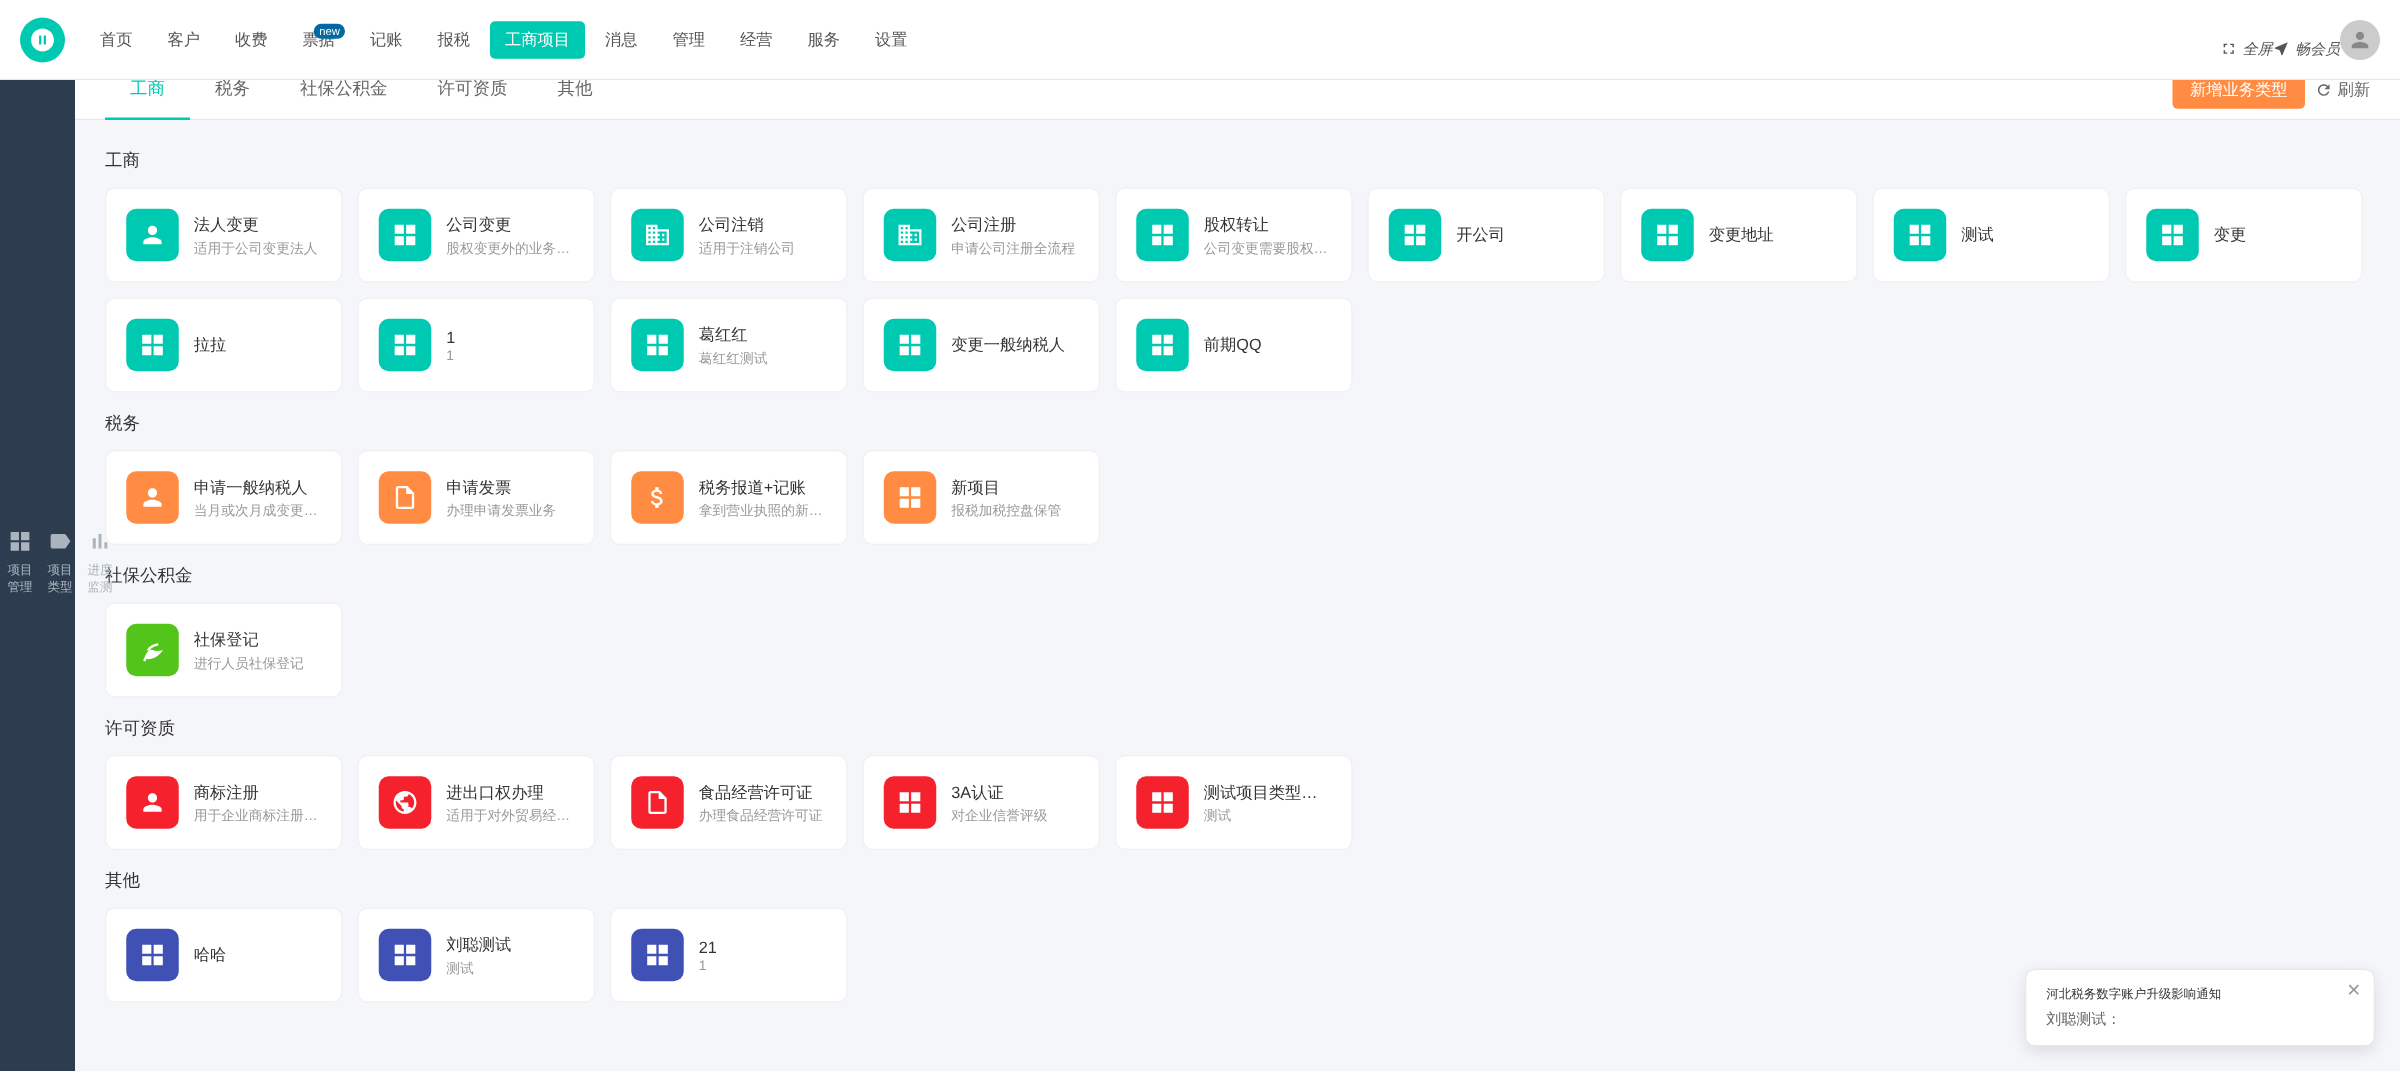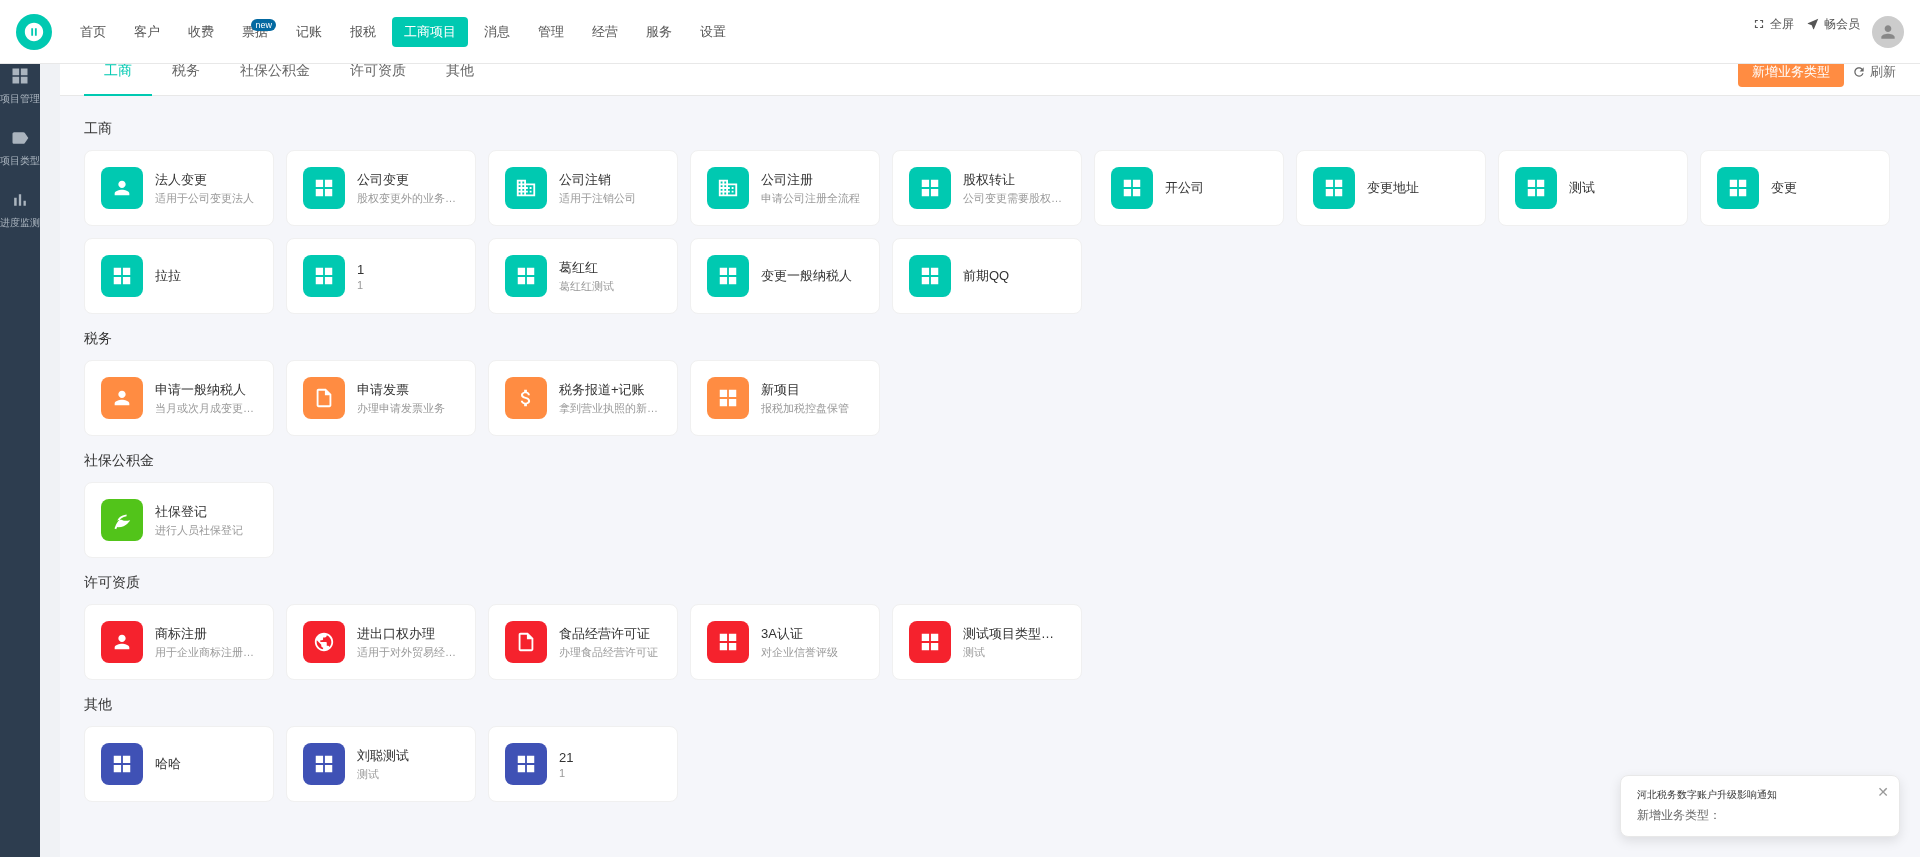--- a/index.html
+++ b/index.html
@@ -44,42 +44,43 @@
     .nav-badge {
       position: absolute;
       top: 2px; right: 4px;
       background: #0369a1;
       color: #fff;
       font-size: 9px;
       padding: 1px 4px;
       border-radius: 8px;
     }
     .nav-right {
-      display: flex; align-items: flex-start; gap: 12px;
+      display: flex; align-items: flex-end; 
       margin-left: auto;
+      font-style: italic;
     }
     .nav-right-item {
       display: flex; align-items: center; gap: 4px;
       cursor: pointer; color: #555; font-size: 12px;
     }
     .avatar {
       width: 32px; height: 32px;
       background: #ccc;
       border-radius: 50%;
       overflow: hidden;
       display: flex; align-items: center; justify-content: center;
     }
 
     
     .sidebar {
       position: fixed;
-      top: 48px; left: 0; bottom: 0;
-      width: 40px;
+      top: 36px; left: 0; bottom: 0;
+      width: 60px;
       background: #2d3d4f;
-      display: flex; flex-direction: column; align-items: center;
+      display: flex; flex-direction: row; align-items: center;
       padding-top: 8px;
       z-index: 90;
     }
     .sidebar-item {
       width: 52px;
       padding: 8px 4px;
       display: flex; flex-direction: column; align-items: center; gap: 4px;
       cursor: pointer;
       color: #aab4be;
       font-size: 11px;
@@ -642,14 +643,14 @@
         <div class="card-desc">1</div>
       </div>
     </div>
       </div>
     </div>
 </div>
 
 <div class="notif-popup">
   <div class="notif-close">✕</div>
   <div class="notif-title">河北税务数字账户升级影响通知</div>
-  <div class="notif-text">新增业务类型：</div>
+  <div class="notif-text">刘聪测试：</div>
 </div>
 
 </body></html>

